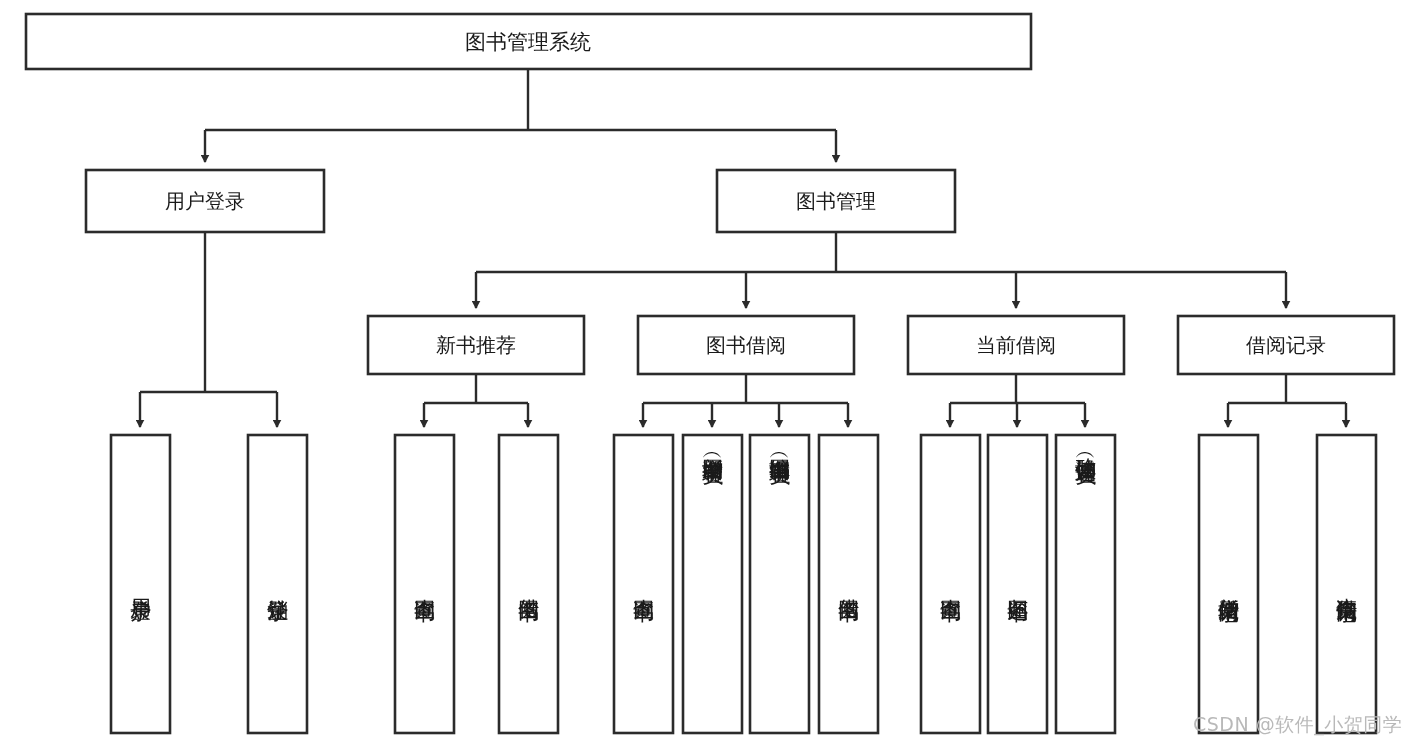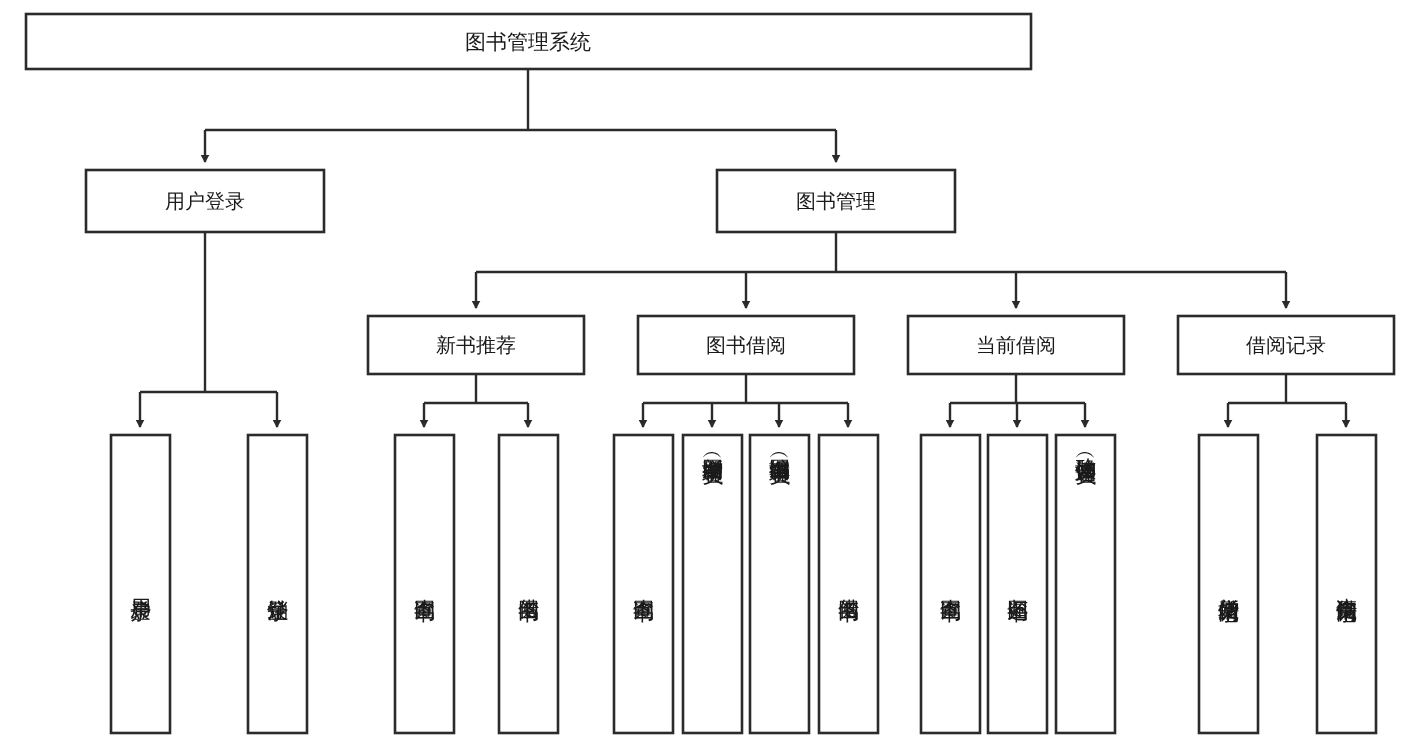--- a/index.html
+++ b/index.html
@@ -205,13 +205,14 @@
   <div class="vlabel" style="left:744px; top:441px; width:59px; height:292px;">编辑图书（管理员）</div>
   <div class="vlabel center-v" style="left:813px; top:435px; width:59px; height:298px;">借阅图书</div>
 
   <div class="vlabel center-v" style="left:915px; top:435px; width:59px; height:298px;">查询图书</div>
   <div class="vlabel center-v" style="left:982px; top:435px; width:59px; height:298px;">归还图书</div>
   <div class="vlabel" style="left:1050px; top:441px; width:59px; height:292px;">确认归还（管理员）</div>
 
   <div class="vlabel center-v" style="left:1193px; top:435px; width:59px; height:298px;">新增借阅记录</div>
   <div class="vlabel center-v" style="left:1311px; top:435px; width:59px; height:298px;">查询借阅记录</div>
 
+  <div class="watermark">CSDN @软件_小贺同学</div>
 </div>
 
 </body></html>

